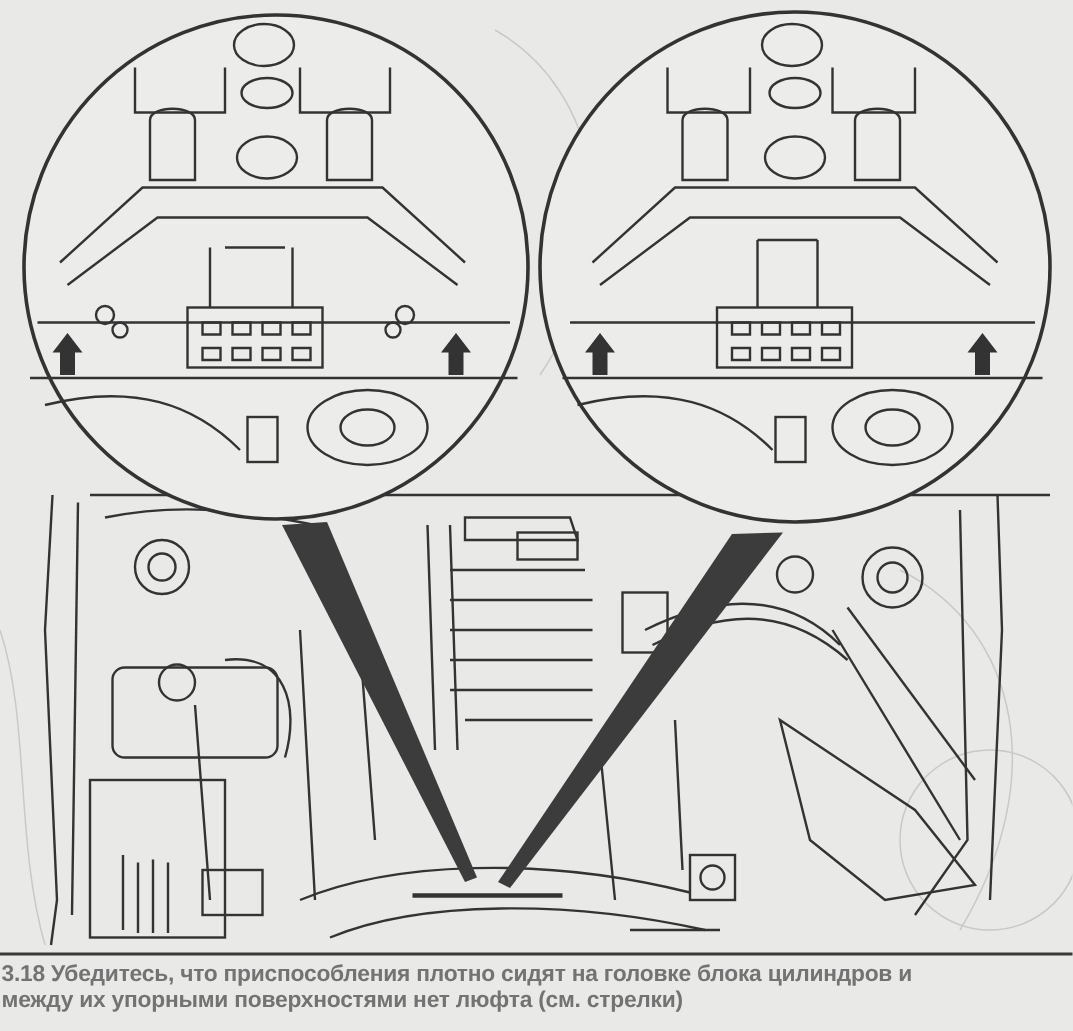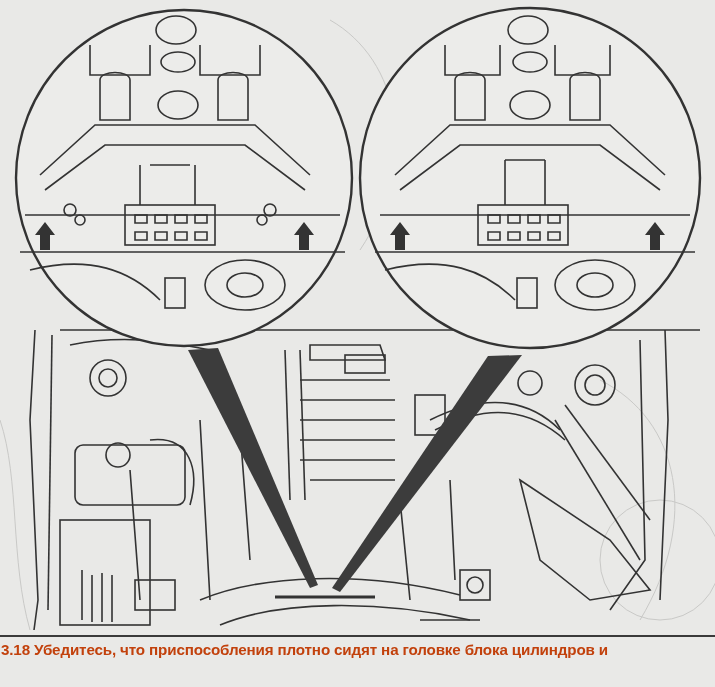--- a/index.html
+++ b/index.html
@@ -11,21 +11,21 @@
   }
   .figure { position: absolute; left: 0; top: 0; width: 715px; height: 636px; }
   .figure svg { display: block; }
   .rule {
     position: absolute; left: 0; top: 635px; width: 715px; height: 2px;
     background: #3a3a3a;
   }
   .caption {
     position: absolute; left: 1px; top: 641px; width: 604px;
     font-size: 15.2px; line-height: 17px; font-weight: bold;
-    color: #c2410c; letter-spacing: -0.15px; white-space: nowrap;
+    color: #737373; letter-spacing: -0.15px; white-space: nowrap;
   }
   .caption .num { margin-right: 4px; }
   .caption .line { display: block; }
 </style>
 </head>
 <body>
 
 <div class="figure">
   <svg width="715" height="636" viewBox="0 0 715 636" xmlns="http://www.w3.org/2000/svg" fill="none" stroke="#333" stroke-width="1.6">
 
@@ -143,13 +143,14 @@
       <polygon points="390,235 400,222 410,235 405,235 405,250 395,250 395,235"></polygon>
       <polygon points="645,235 655,222 665,235 660,235 660,250 650,250 650,235"></polygon>
     </g>
   </svg>
 </div>
 
 <div class="rule"></div>
 
 <div class="caption">
   <span class="line"><span class="num">3.18</span><span>Убедитесь, что приспособления плотно сидят на головке блока цилиндров и</span></span>
+  <span class="line">между их упорными поверхностями нет люфта (см. стрелки)</span>
 </div>
 
 </body></html>

